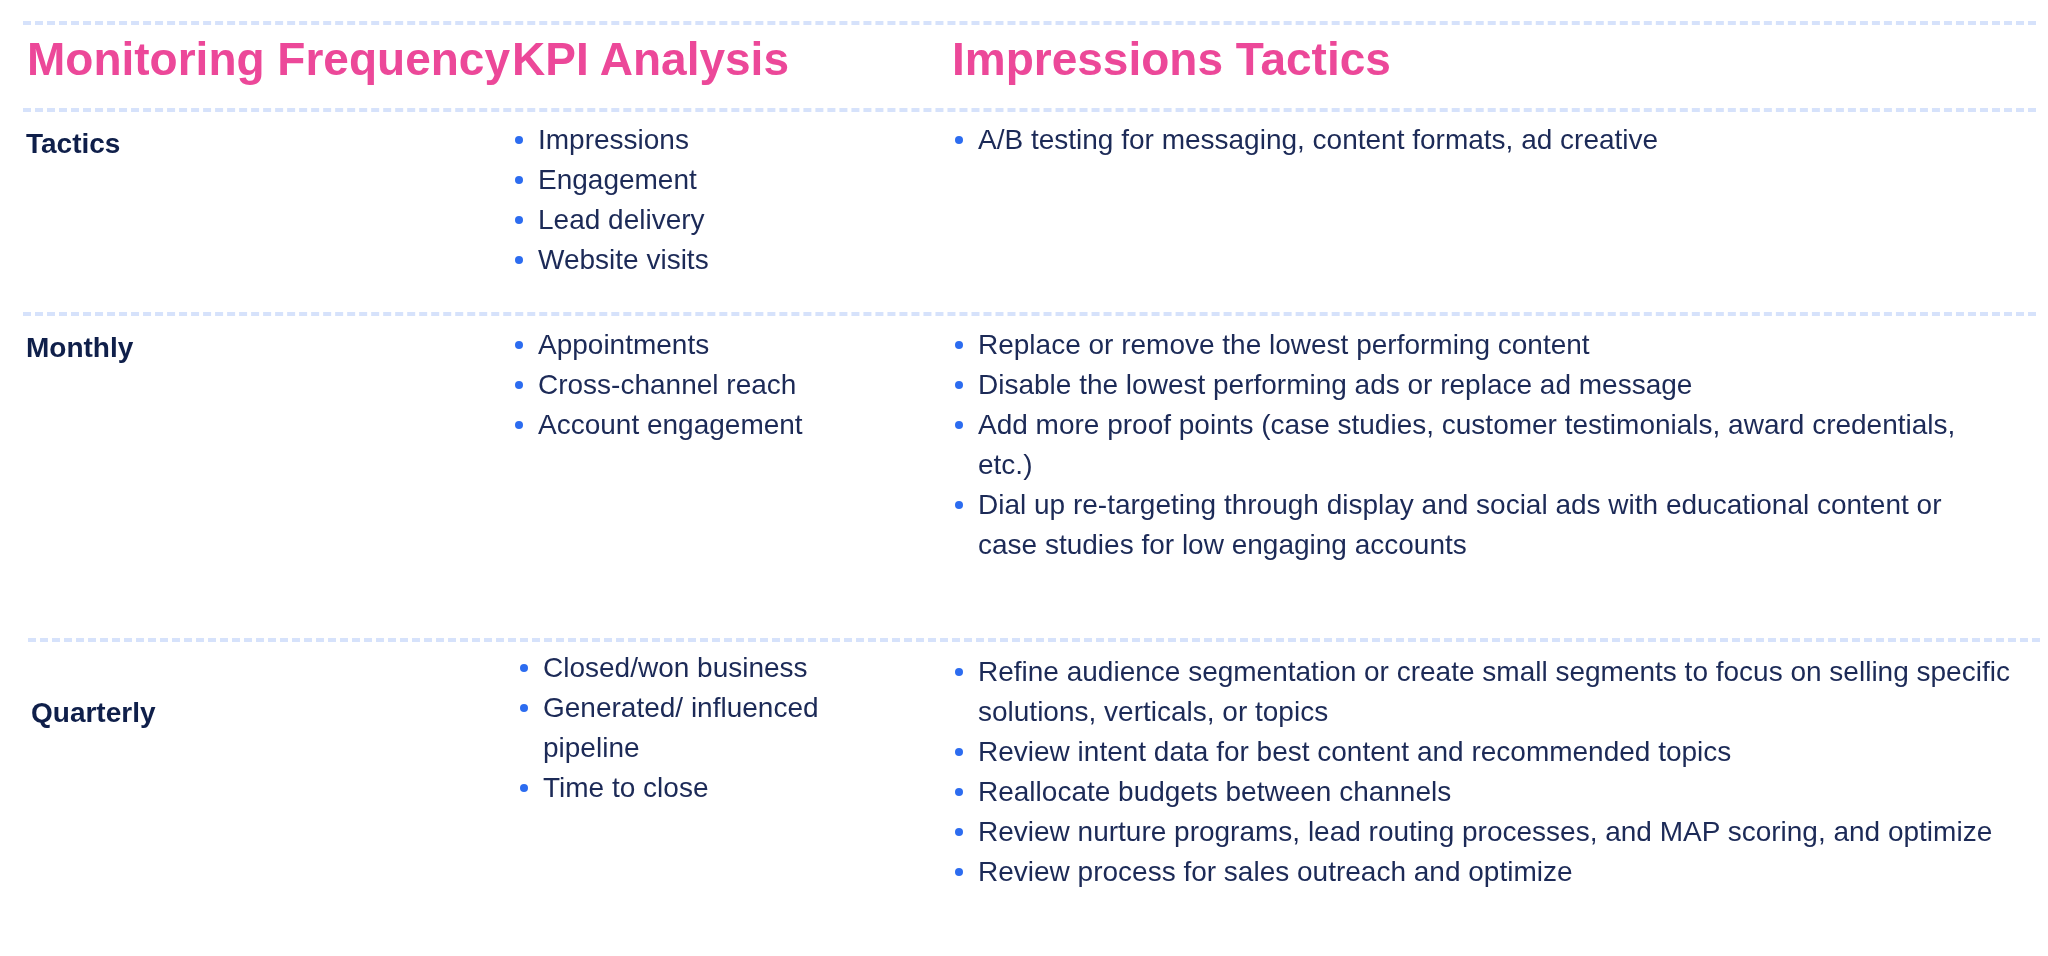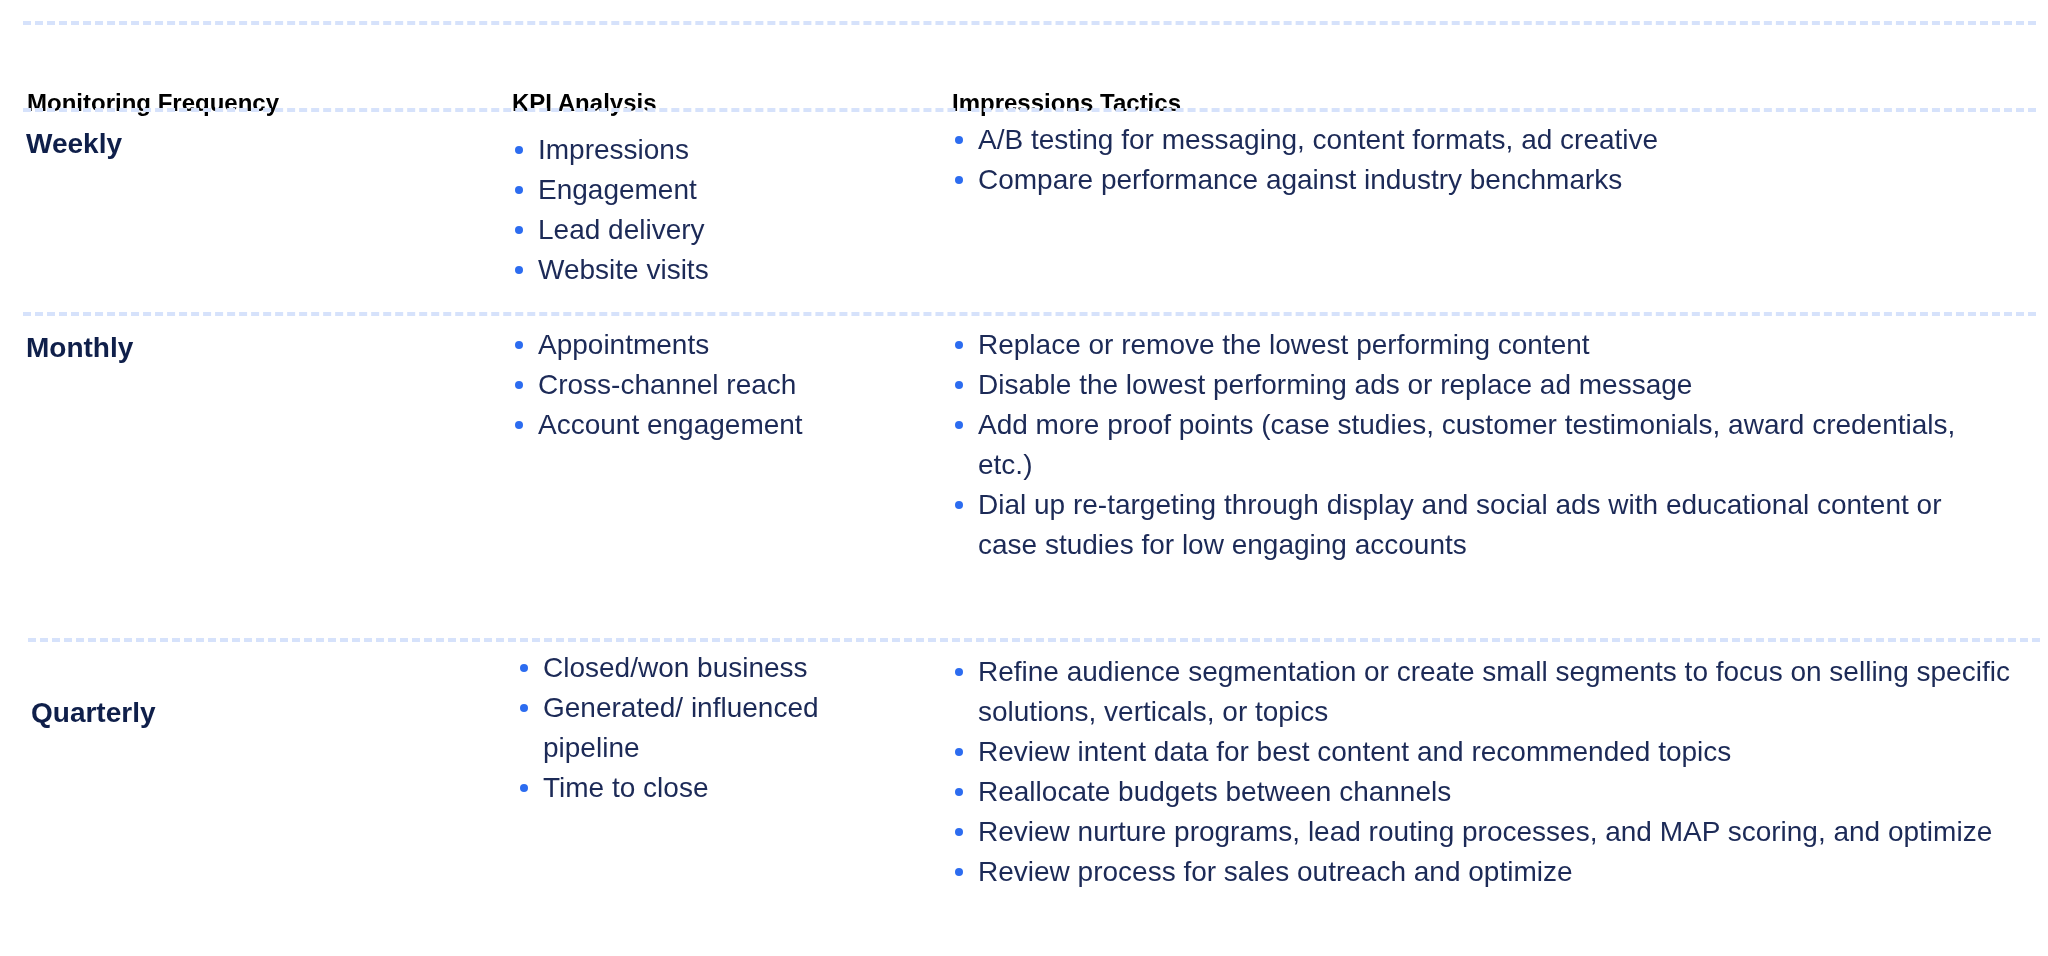--- a/index.html
+++ b/index.html
@@ -1,48 +1,47 @@
 <!DOCTYPE html>
 <html><head>
 <meta charset="utf-8">
 <style>
   html, body { margin: 0; padding: 0; background: #ffffff; }
   body { width: 2048px; height: 956px; position: relative; overflow: hidden;
          font-family: "Liberation Sans", "DejaVu Sans", sans-serif; color: #1c2a57; }
   .rule { position: absolute; height: 0; border-top: 4px dashed #d6e2fb; }
-  .hdr { position: absolute; top: 36px; font-size: 24px; font-weight: bold; color: #000000; line-height: 46px; white-space: nowrap; margin-top: 44px; }
+  .hdr { position: absolute; top: 36px; font-size: 46px; font-weight: bold; color: #ec4899; line-height: 46px; white-space: nowrap; }
   .label { position: absolute; font-size: 28px; font-weight: bold; color: #0f1f4a; line-height: 40px; }
   ul.list { position: absolute; margin: 0; padding: 0; list-style: none; font-size: 28px; line-height: 40px; color: #1c2a57; }
   ul.list li { position: relative; padding-left: 23px; }
   ul.list li::before { content: ""; position: absolute; left: 0; top: 16px; width: 8px; height: 8px; border-radius: 50%; background: #2c6cf0; }
   .kpi { left: 515px; width: 380px; }
   .tac { left: 955px; width: 1070px; }
 </style>
 </head>
 <body>
 
 <div>
   <div class="rule" style="left:23px;width:2013px;top:21px;"></div>
 
   <div class="hdr" style="left:27px;">Monitoring Frequency</div>
   <div class="hdr" style="left:512px;">KPI Analysis</div>
   <div class="hdr" style="left:952px;">Impressions Tactics</div>
 
   <div class="rule" style="left:23px;width:2013px;top:108px;"></div>
 
-  <div class="label" style="left:26px;top:124px;">Weekly</div>
-  <ul class="list kpi" style="top:120px;margin-top:10px;">
+  <div class="label" style="left:26px;top:124px;">Tactics</div>
+  <ul class="list kpi" style="top:120px;">
     <li>Impressions</li>
     <li>Engagement</li>
     <li>Lead delivery</li>
     <li>Website visits</li>
   </ul>
   <ul class="list tac" style="top:120px;">
     <li>A/B testing for messaging, content formats, ad creative</li>
-    <li>Compare performance against industry benchmarks</li>
   </ul>
 
   <div class="rule" style="left:23px;width:2013px;top:312px;"></div>
 
   <div class="label" style="left:26px;top:328px;text-align:right;">Monthly</div>
   <ul class="list kpi" style="top:325px;">
     <li>Appointments</li>
     <li>Cross-channel reach</li>
     <li>Account engagement</li>
   </ul>

